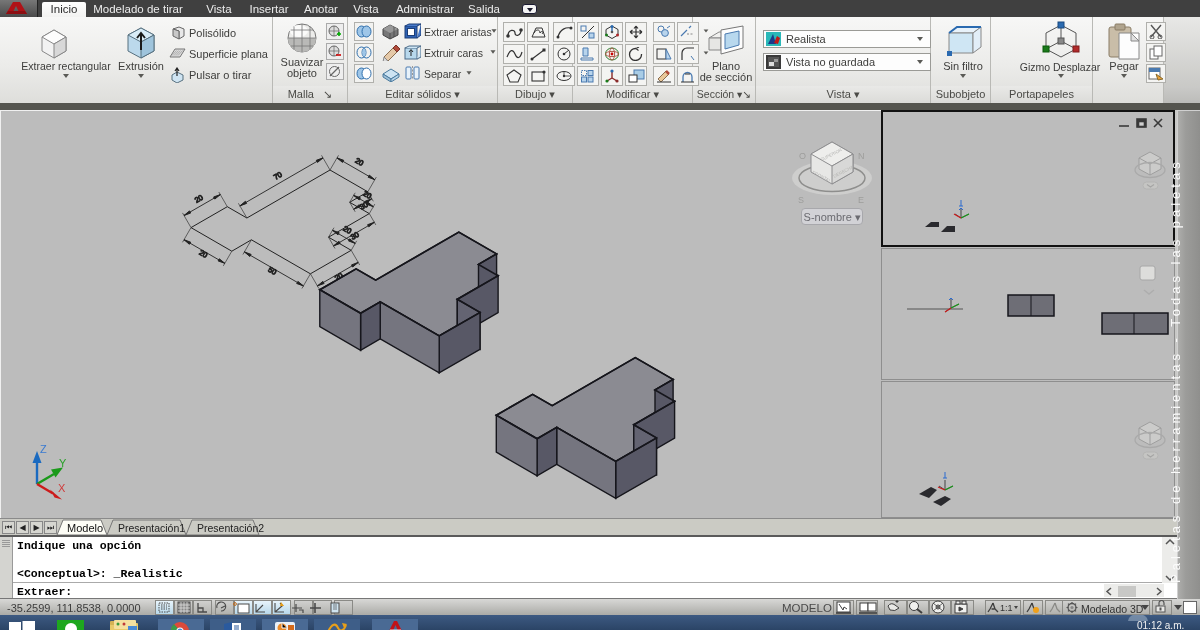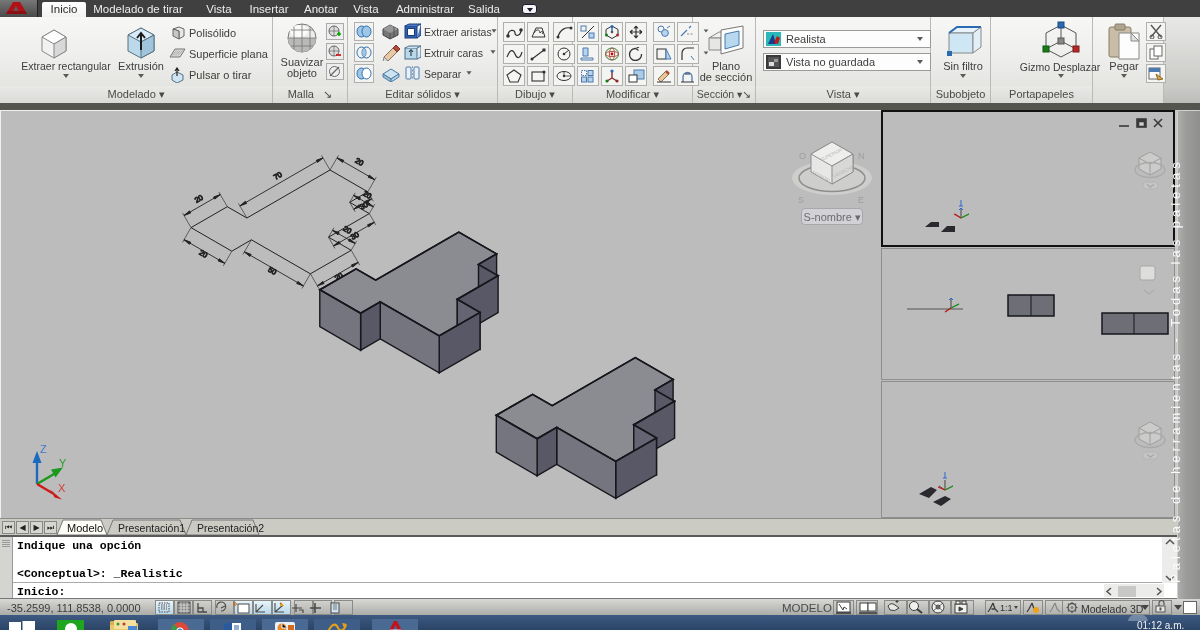--- a/index.html
+++ b/index.html
@@ -72,21 +72,20 @@
  <div class="abs psep" style="left:497px"></div>
       <div class="abs psep" style="left:572px"></div>
  <div class="abs psep" style="left:692px"></div>
       <div class="abs psep" style="left:755px"></div>
  <div class="abs psep" style="left:930px"></div>
       <div class="abs psep" style="left:990px"></div>
  <div class="abs psep" style="left:1092px"></div>
       <div class="abs psep" style="left:1163px"></div>
  <div class="abs" style="left:1164px;top:0;width:36px;height:86px;background:linear-gradient(180deg,#e8e8e6,#c2c2bf)"></div>
 
- <div class="abs ptitle" style="left:0;width:272px">Modelado ▾</div>
  <div class="abs ptitle" style="left:273px;width:74px">Malla&nbsp;&nbsp;&nbsp;↘</div>
  <div class="abs ptitle" style="left:348px;width:149px">Editar sólidos ▾</div>
  <div class="abs ptitle" style="left:498px;width:74px">Dibujo ▾</div>
  <div class="abs ptitle" style="left:573px;width:119px">Modificar ▾</div>
  <div class="abs ptitle" style="left:693px;width:62px;font-size:10.5px">Sección ▾↘</div>
  <div class="abs ptitle" style="left:756px;width:174px">Vista ▾</div>
  <div class="abs ptitle" style="left:931px;width:59px">Subobjeto</div>
  <div class="abs ptitle" style="left:991px;width:101px">Portapapeles</div>
  <div class="abs ptitle" style="left:1164px;width:36px;background:linear-gradient(180deg,#cacac8,#bcbcb9)"></div>
 
@@ -625,21 +624,21 @@
         <g fill="#999">
           <rect x="2" y="3" width="8" height="1"></rect>
           <rect x="2" y="5" width="8" height="1"></rect>
           <rect x="2" y="7" width="8" height="1"></rect>
           <rect x="2" y="9" width="8" height="1"></rect>
         </g>
       </svg></div>
 <div class="abs cmdtxt" style="left:17px;top:539px">Indique una opción</div>
 <div class="abs cmdtxt" style="left:17px;top:567px">&lt;Conceptual&gt;: _Realistic</div>
 <div class="abs" id="cmddiv"></div>
-<div class="abs cmdtxt" style="left:17px;top:585px">Inicio:</div>
+<div class="abs cmdtxt" style="left:17px;top:585px">Extraer:</div>
 <div class="abs" id="cmdsb"><svg width="16" height="46">
         <path d="M4 7 L8 3 L12 7" fill="none" stroke="#555" stroke-width="1.5"></path>
         <path d="M4 39 L8 43 L12 39" fill="none" stroke="#555" stroke-width="1.5"></path>
       </svg></div>
 <div class="abs" id="cmdhsb"><svg width="60" height="13">
         <path d="M7 3 L3 6.5 L7 10" fill="none" stroke="#555" stroke-width="1.5"></path>
         <rect x="14" y="1" width="18" height="11" fill="#c8c8c6"></rect>
         <path d="M53 3 L57 6.5 L53 10" fill="none" stroke="#555" stroke-width="1.5"></path>
       </svg></div>
 

